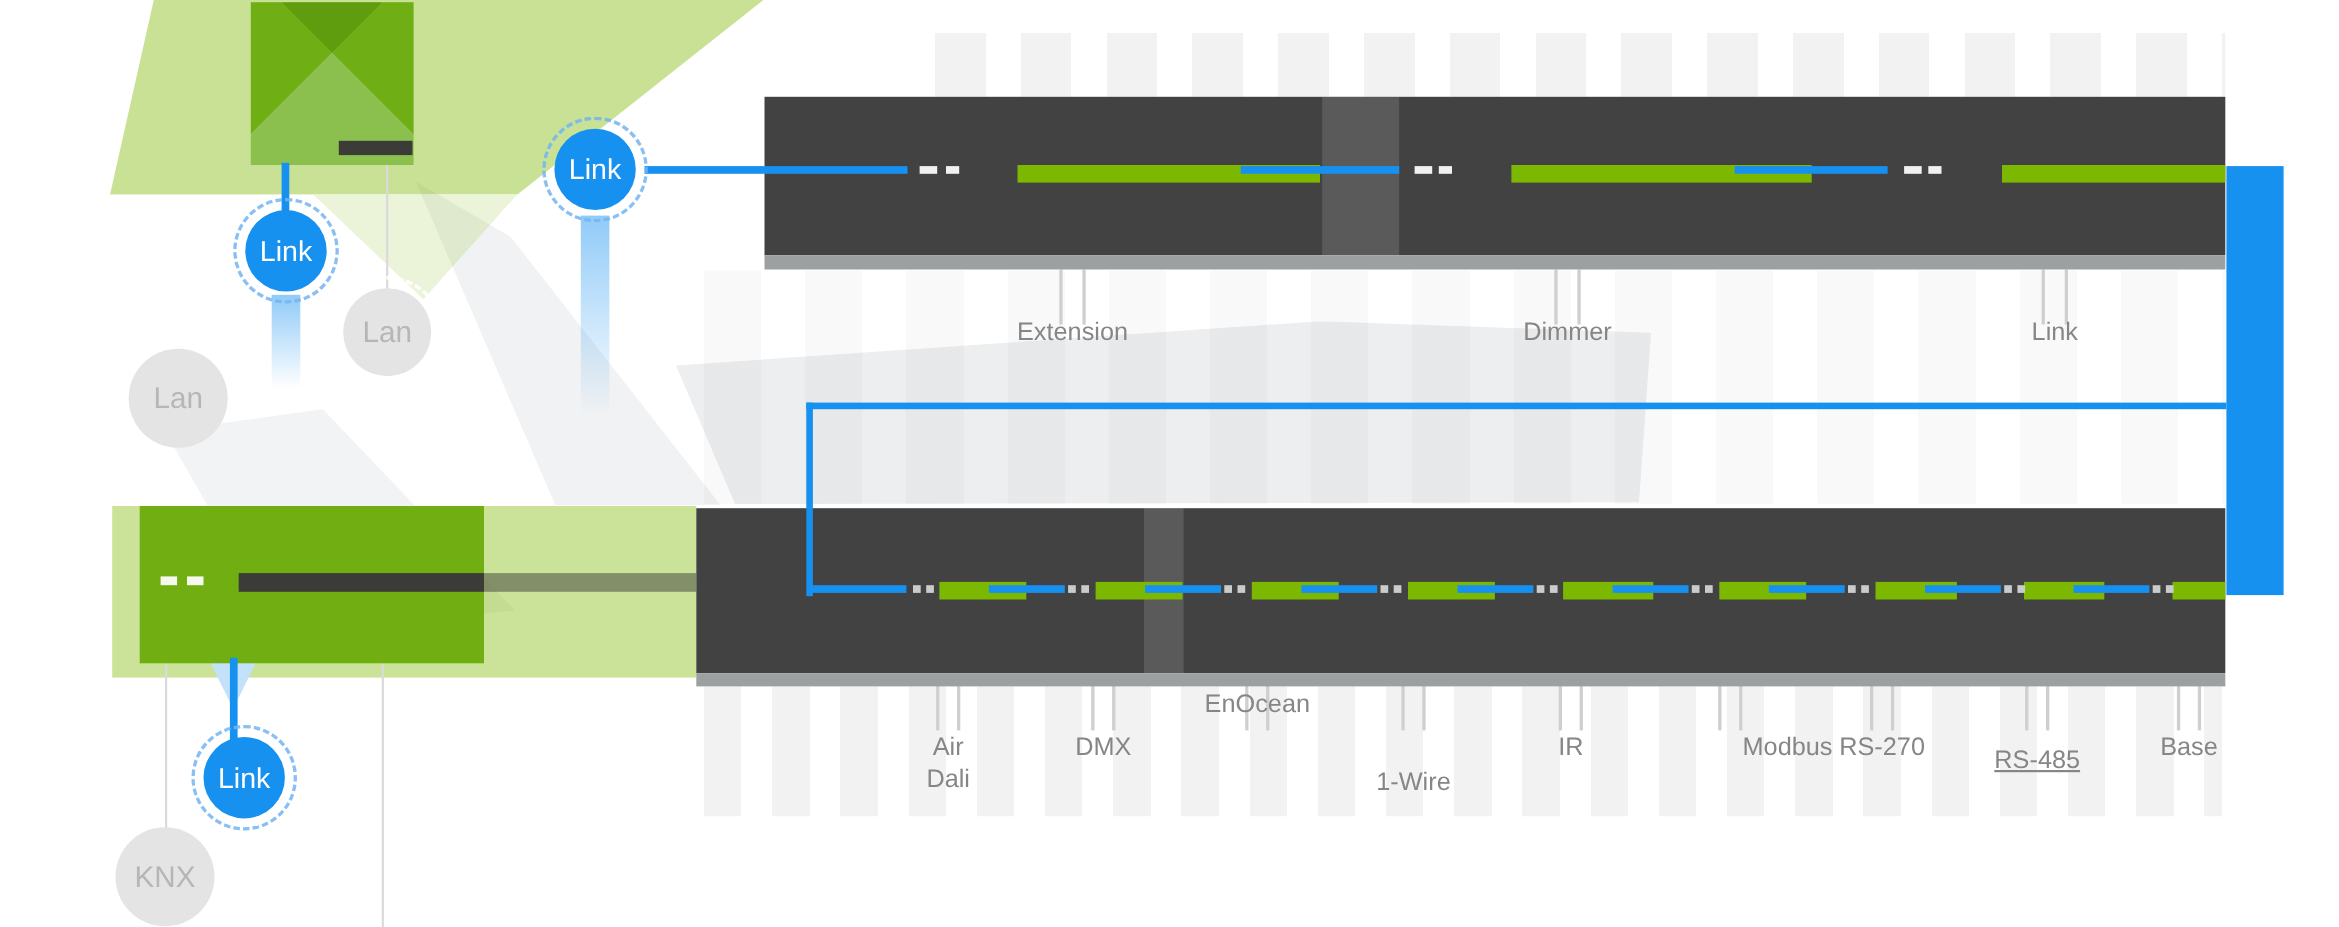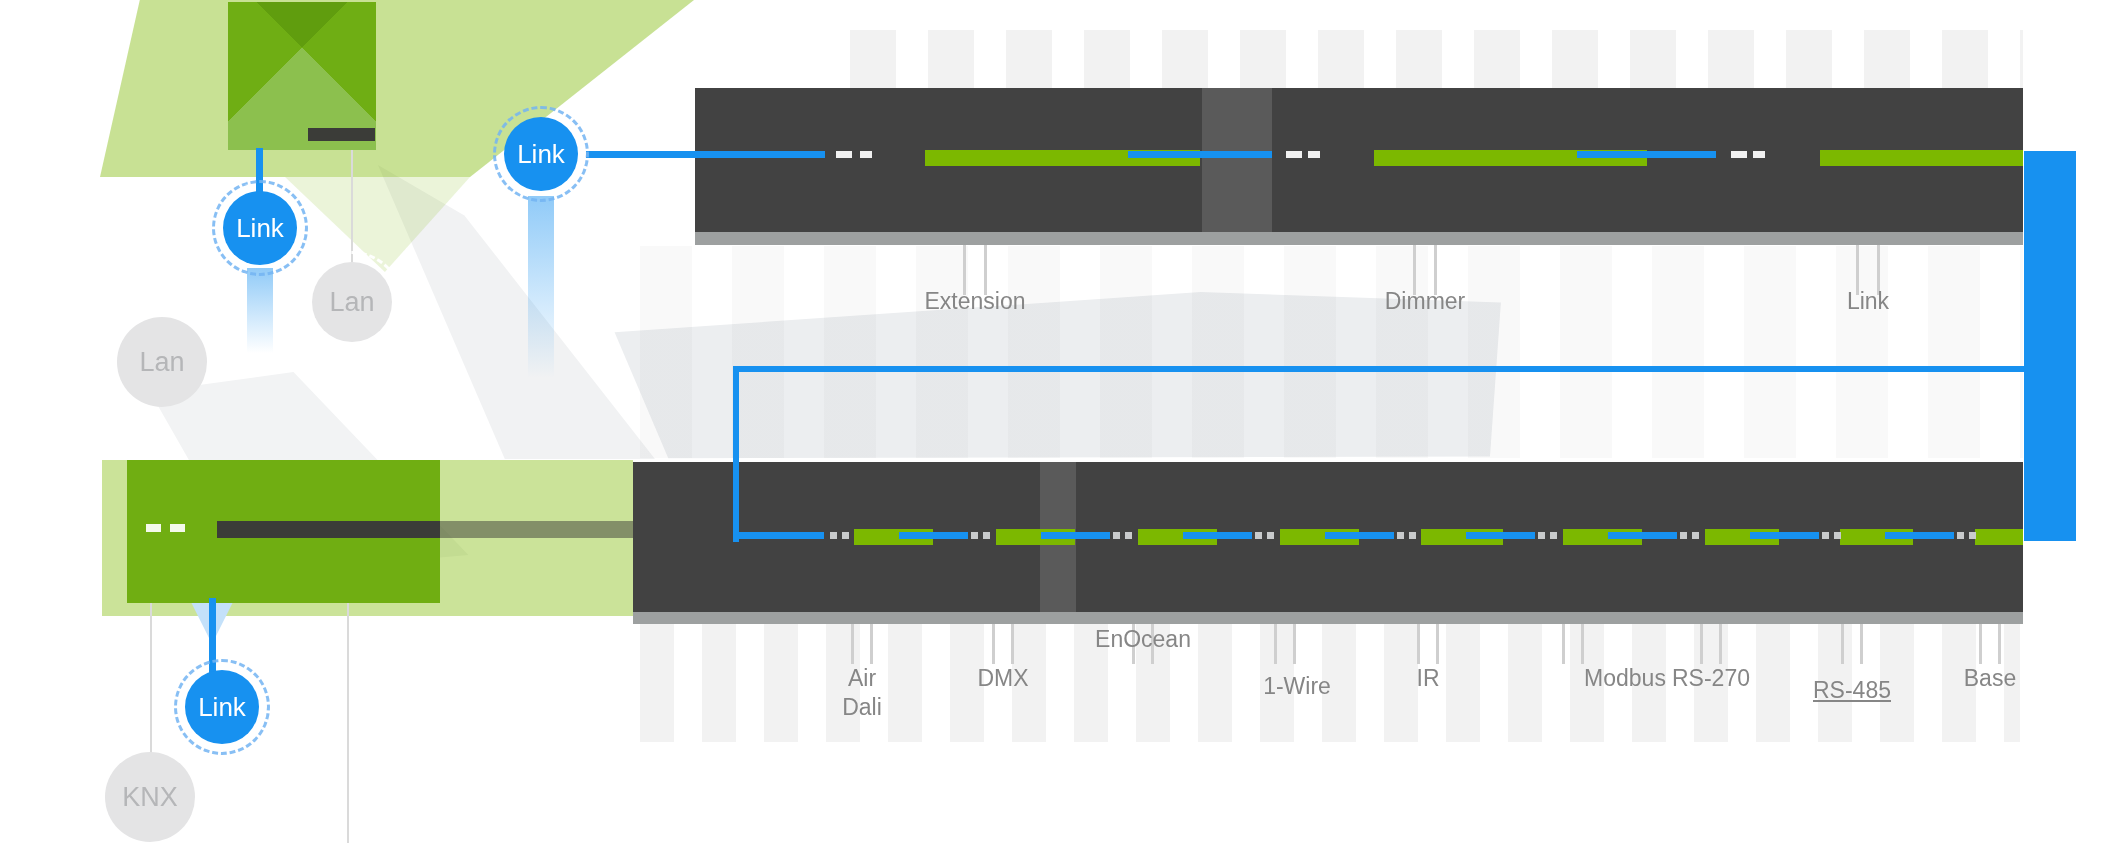--- a/index.html
+++ b/index.html
@@ -172,21 +172,21 @@
       <div class="leg" style="left: 1860px; top: 622px; height: 42px;"></div>
       <div class="leg" style="left: 1979px; top: 622px; height: 42px;"></div>
       <div class="leg" style="left: 1998px; top: 622px; height: 42px;"></div>
       <div class="dev-label" style="left: 975px; top: 287px;">Extension</div>
       <div class="dev-label" style="left: 1425px; top: 287px;">Dimmer</div>
       <div class="dev-label" style="left: 1868px; top: 287px;">Link</div>
       <div class="dev-label" style="left: 862px; top: 664px;">Air
 Dali</div>
       <div class="dev-label" style="left: 1003px; top: 664px;">DMX</div>
       <div class="dev-label" style="left: 1143px; top: 625px;">EnOcean</div>
-      <div class="dev-label" style="left: 1285px; top: 672px; margin-left: 12px;">1-Wire</div>
+      <div class="dev-label" style="left: 1285px; top: 696px;">1-Wire</div>
       <div class="dev-label" style="left: 1428px; top: 664px;">IR</div>
       <div class="dev-label" style="left: 1625px; top: 664px;">Modbus</div>
       <div class="dev-label" style="left: 1711px; top: 664px;">RS-270</div>
       <div class="dev-label" style="left: 1852px; top: 676px; text-decoration: underline;">RS-485</div>
       <div class="dev-label" style="left: 1990px; top: 664px;">Base</div>
       <div class="node link" style="left: 223px; top: 191px; width: 74px; height: 74px;">
         <div class="ring"></div>
         <span>Link</span>
       </div>
       <div class="node link" style="left: 504px; top: 117px; width: 74px; height: 74px;">

